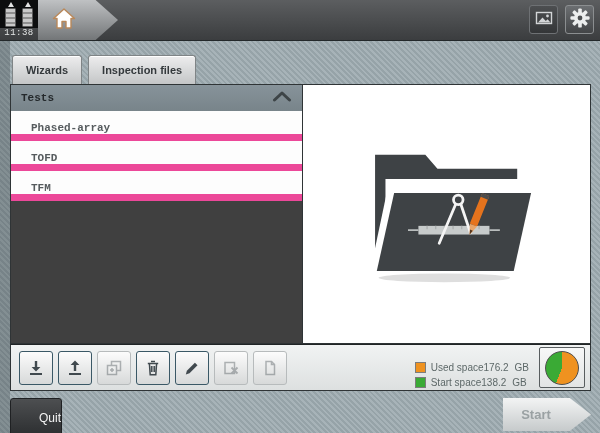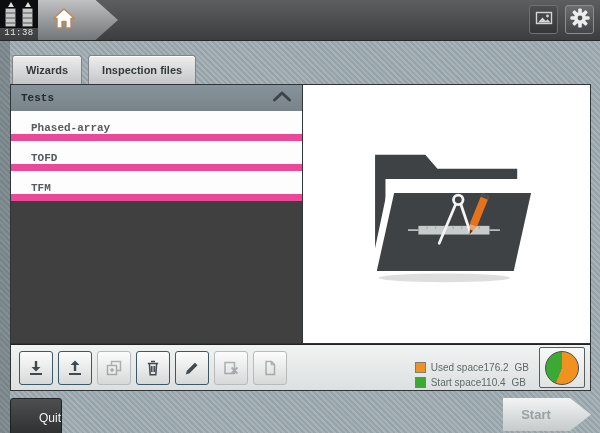--- a/index.html
+++ b/index.html
@@ -261,21 +261,21 @@
     <div class="legend">
       <div class="legend-row">
         <span class="swatch" style="background: rgb(239, 146, 32);"></span>
         <span>Used space</span>
         <span class="val">176.2</span>
         <span class="unit">GB</span>
       </div>
       <div class="legend-row">
         <span class="swatch" style="background: rgb(58, 170, 53);"></span>
         <span>Start space</span>
-        <span class="val">110.4</span>
+        <span class="val">138.2</span>
         <span class="unit">GB</span>
       </div>
     </div>
     <div class="pie-box">
       <div class="pie" style="background: conic-gradient(rgb(239, 146, 32) 0deg, rgb(239, 146, 32) 56%, rgb(58, 170, 53) 56%, rgb(58, 170, 53) 100%);"></div>
     </div>
   </div>
 </div>
 
 <div class="quit-btn">

